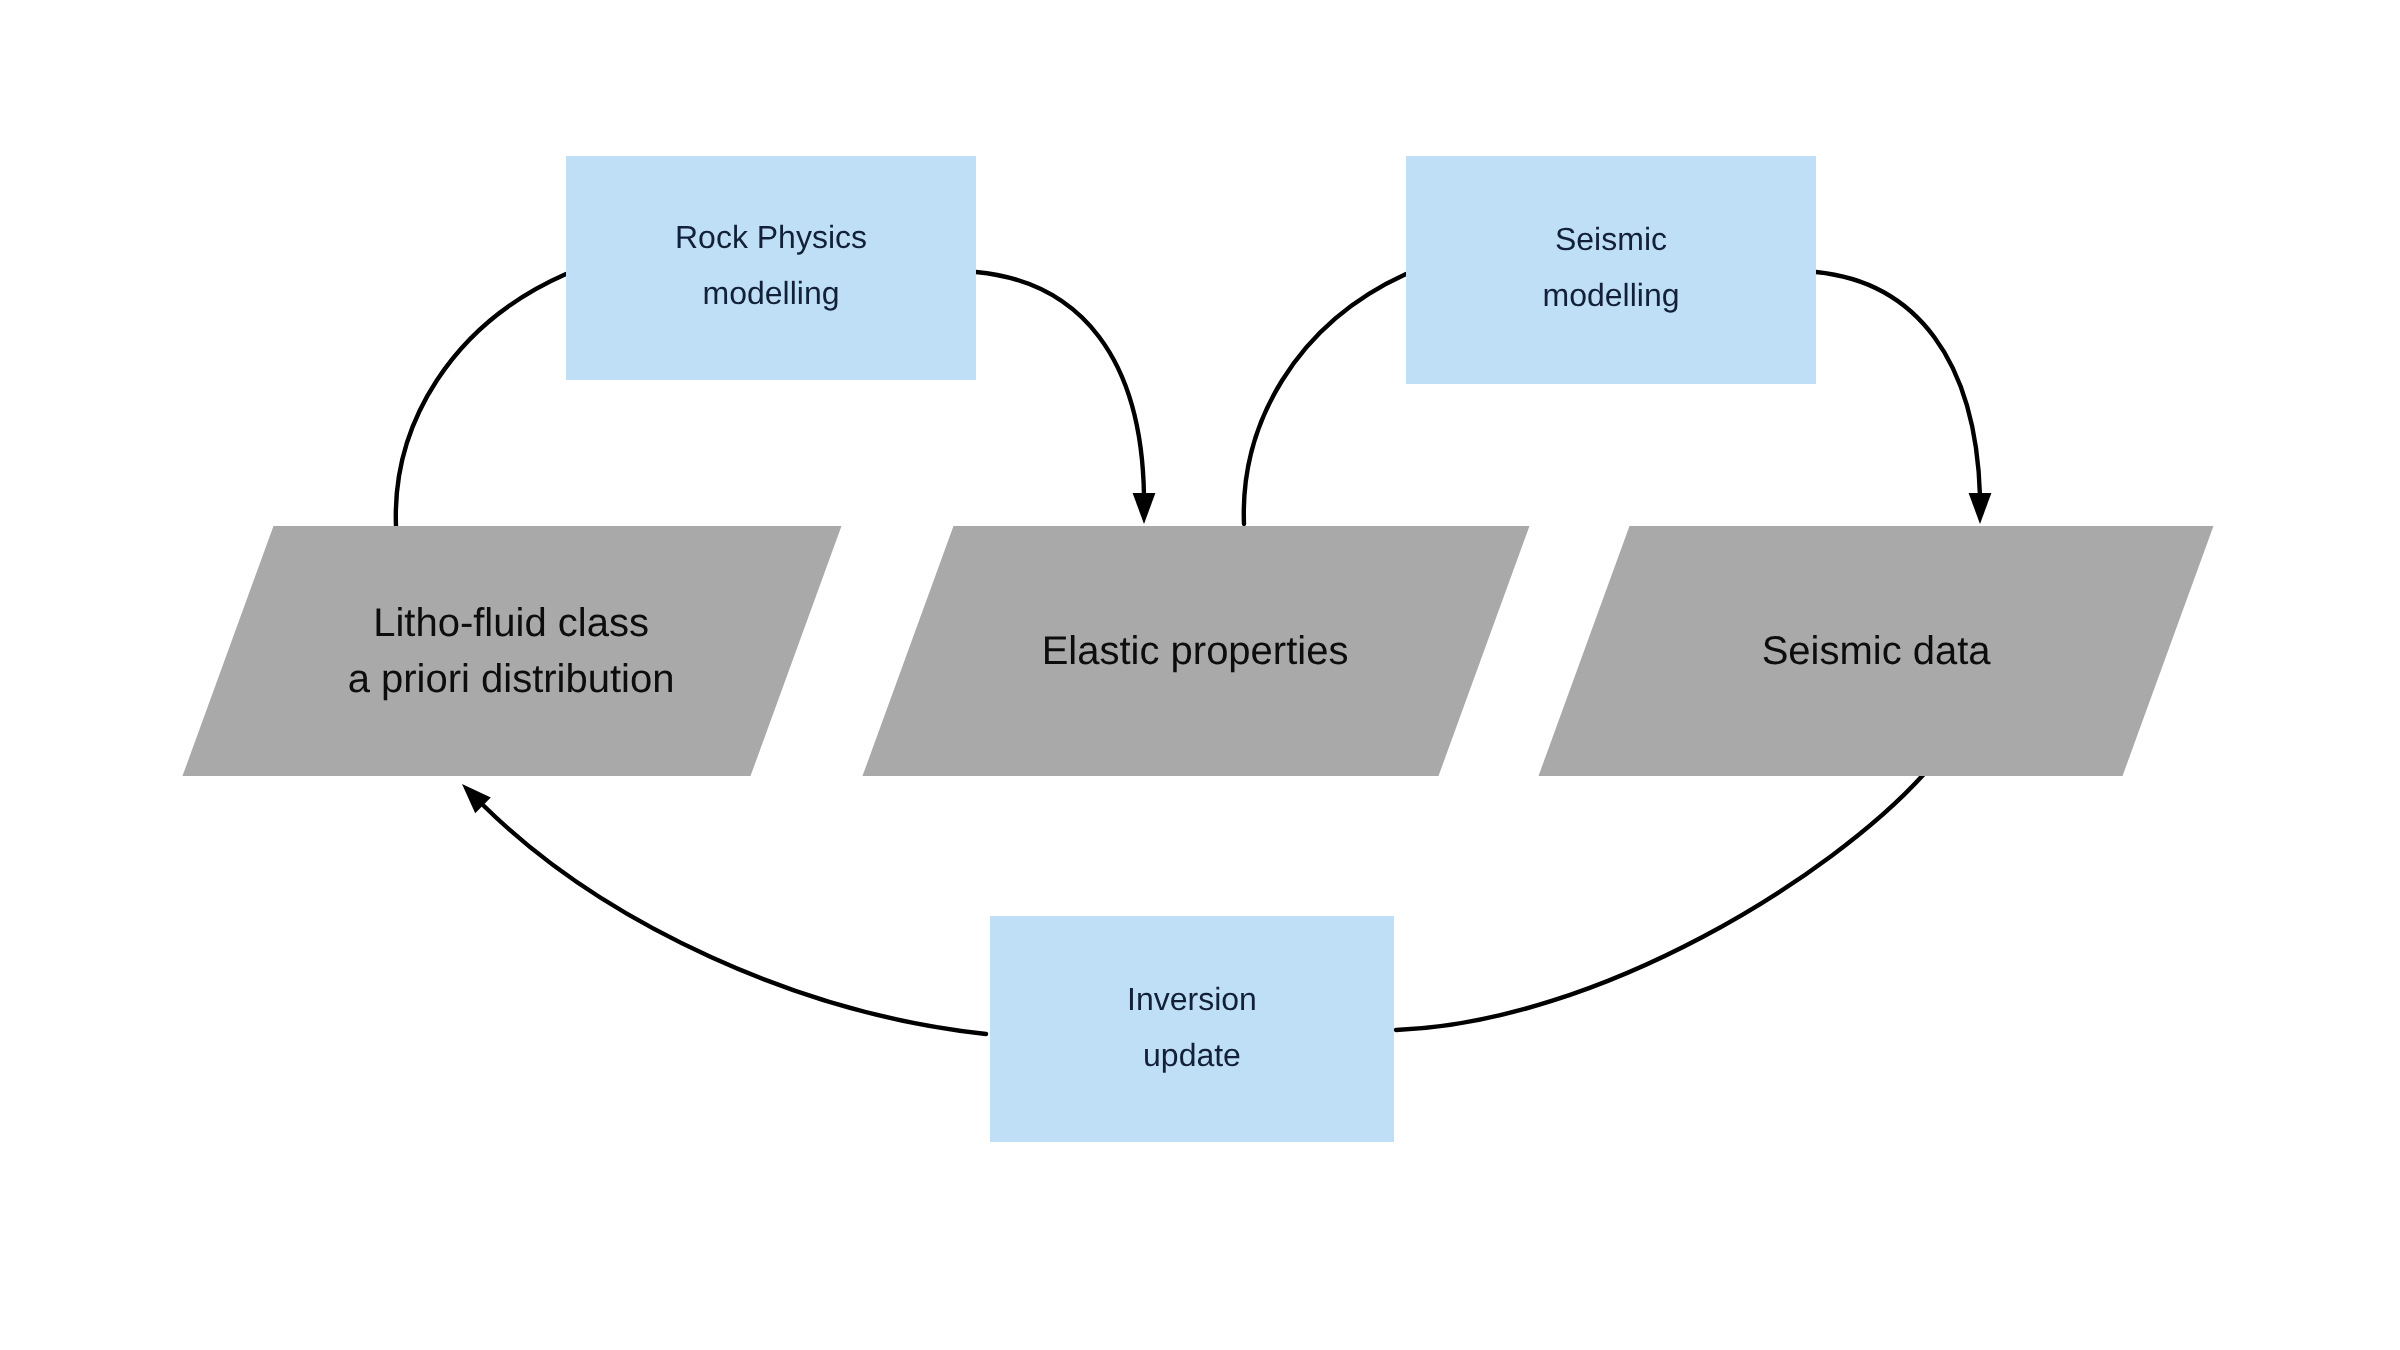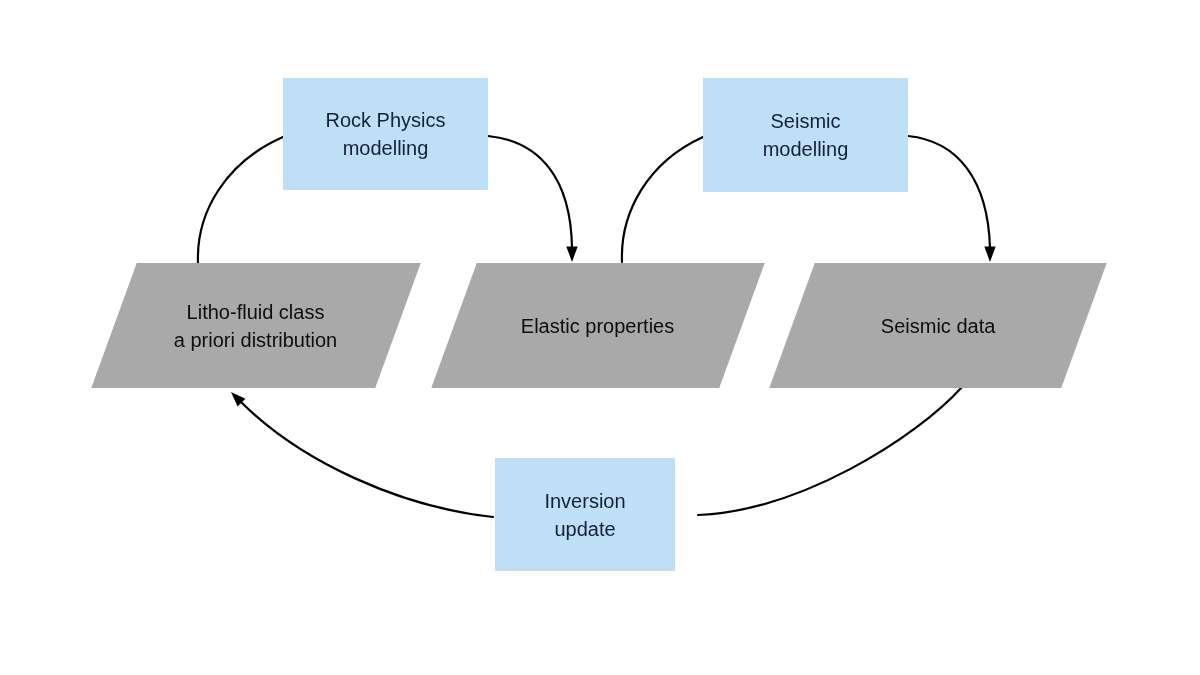--- a/index.html
+++ b/index.html
@@ -33,27 +33,27 @@
     stroke: none;
   }
   .pbox {
     position: absolute;
     background: #bfdff7;
     display: flex;
     align-items: center;
     justify-content: center;
     text-align: center;
     color: #122137;
-    font-size: 20px;
+    font-size: 16px;
     line-height: 28px;
     white-space: pre-line;
   }
   .pbox-rock      { left: 283px; top: 78px;  width: 205px; height: 112px; }
   .pbox-seismod   { left: 703px; top: 78px;  width: 205px; height: 114px; align-items: center; }
-  .pbox-inversion { left: 495px; top: 458px; width: 180px; height: 113px; }
+  .pbox-inversion { left: 495px; top: 458px; width: 202px; height: 113px; }
   .para {
     position: absolute;
     background: #a9a9a9;
     transform: skewX(-20deg);
     display: flex;
     align-items: center;
     justify-content: center;
     height: 125px;
     top: 263px;
   }

